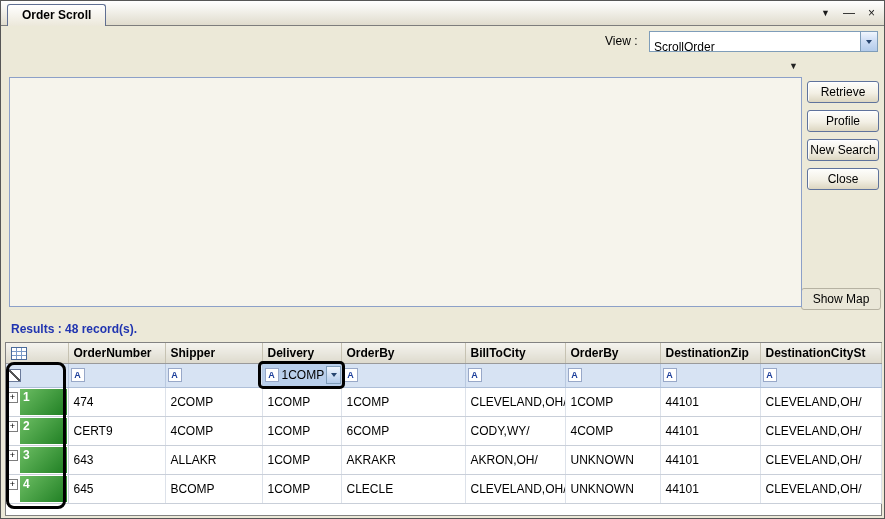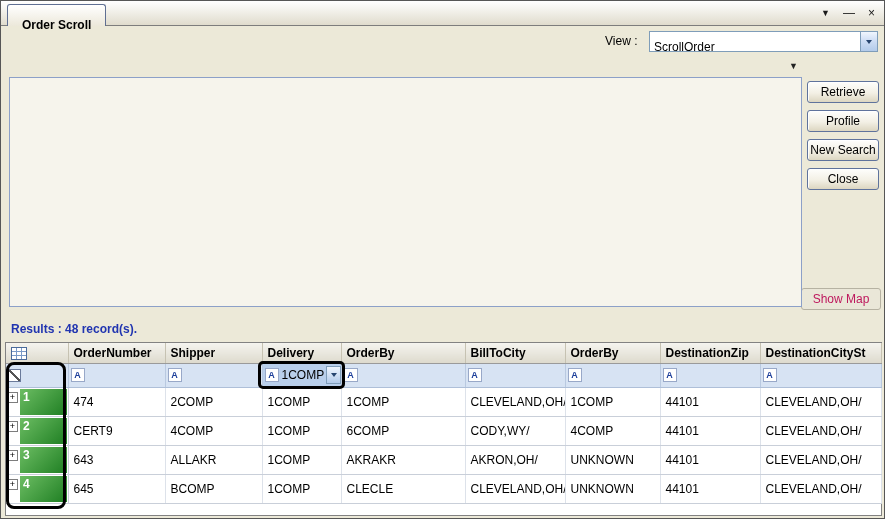--- a/index.html
+++ b/index.html
@@ -2,21 +2,21 @@
 <html><head>
 <meta charset="utf-8">
 <style>
   * { box-sizing: border-box; }
   body { margin:0; font-family:"Liberation Sans", sans-serif; font-size:12px; color:#000; background:#f0f0f0; }
   .app { position:relative; width:885px; height:519px; background:#ece9d8; border:1px solid #565656; overflow:hidden; }
 
   
   .titlebar { position:absolute; left:0; top:0; right:0; height:25px;
     background:linear-gradient(#ffffff,#e0dccd); border-bottom:1px solid #7d7d7d; }
-  .title-tab { position:absolute; left:6px; top:3px; height:22px; line-height:21px; padding:10px 14px;
+  .title-tab { position:absolute; left:6px; top:3px; height:22px; line-height:21px; padding:0 14px;
     font-weight:bold; background:linear-gradient(#ffffff,#ece8da);
     border:1px solid #5f6f92; border-bottom:none; border-radius:3px 3px 0 0;text-align:right; }
   .tb-icons { position:absolute; right:9px; top:4px; display:flex; gap:13px; align-items:center;
     font-size:12px; color:#1a1a1a; height:16px; }
   .tb-icons .sm { font-size:9px; }
 
   
   .view-label { position:absolute; left:604px; top:33px; }
   .view-dd { position:absolute; left:648px; top:30px; width:229px; }
 
@@ -53,21 +53,21 @@
   .spacer { flex:1; }
 
   
   .cb { position:absolute; width:13px; height:13px; background:#fff; border:1px solid #1c5180;
     font-size:11px; line-height:11px; text-align:center; color:#1d6b2a; font-weight:bold; }
 
   
   .xpbtn { position:absolute; width:72px; height:22px; border:1px solid #5f739c; border-radius:3px;
     background:linear-gradient(#fefefc,#f3f0e5 55%,#dcd6c1); text-align:center; line-height:20px;
     box-shadow:inset 1px 1px 0 rgba(255,255,255,.9); cursor:default; }
-  .xpbtn.disabled { color:#be185d; border-color:#b6b2a2; background:#eae7d8; box-shadow:none; }
+  .xpbtn.disabled { color:#000000; border-color:#b6b2a2; background:#eae7d8; box-shadow:none; }
 
   .results { position:absolute; left:10px; top:321px; color:#2135b0; font-weight:bold; }
 
   
   .grid { position:absolute; left:4px; top:341px; width:877px; height:174px; background:#fff; border:1px solid #828282; }
   .grid table { border-collapse:collapse; table-layout:fixed; width:875px;border-radius:13px; }
   .grid td { overflow:hidden; white-space:nowrap; }
   .gh { height:20px; background:linear-gradient(#f5f4ef,#ddDACD); font-weight:bold; text-align:left;
     padding:0 0 0 5px; border-right:1px solid #c6c2b2; border-bottom:1px solid #9a9a9a; }
   .fr { height:24px; background:#d7e3f3; border-right:1px solid #b9c9e0; border-bottom:1px solid #aebfd8; padding:0 2px; }

